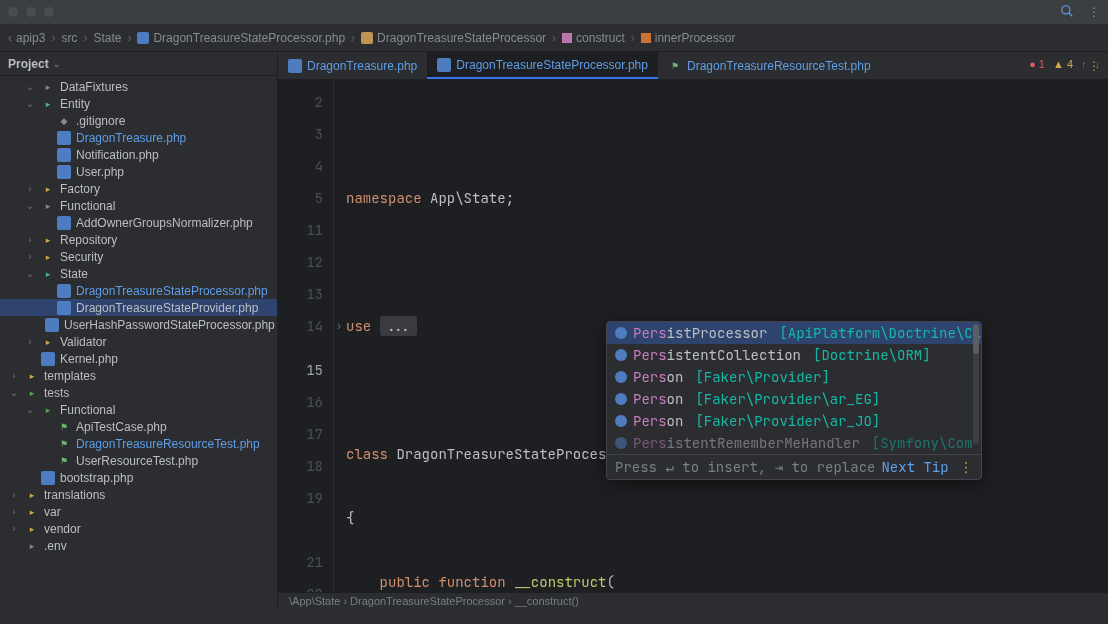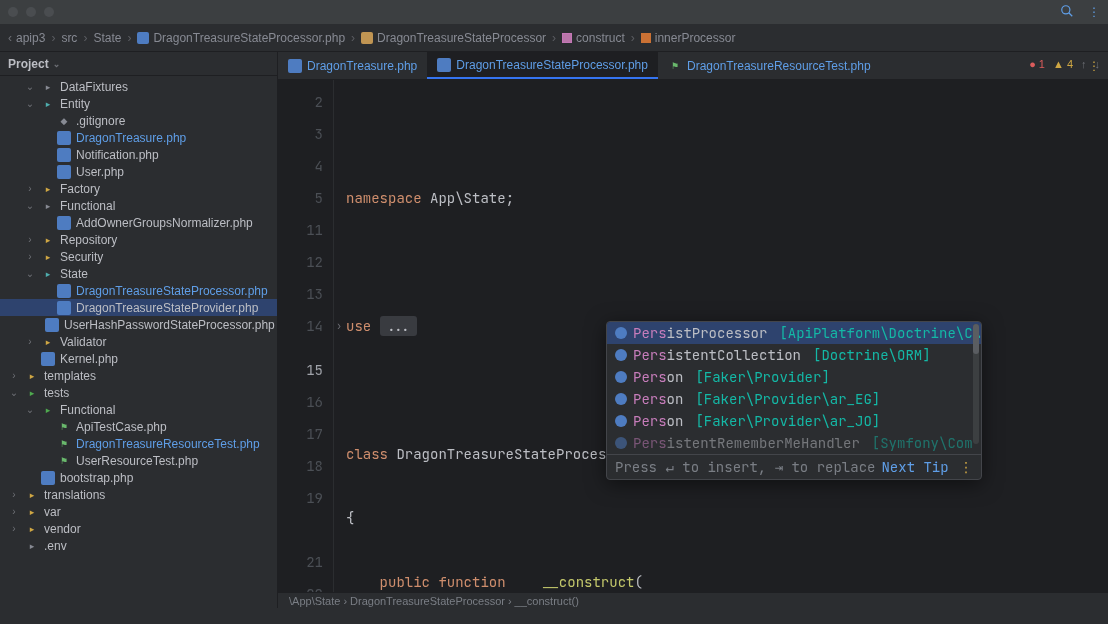--- a/index.html
+++ b/index.html
@@ -139,21 +139,21 @@
     }
     .gutter .ln { height: 32px; }
     .gutter .ln.cur { color: #a0a3aa; margin-top: 12px; }
     .code {
       padding: 6px 0 0 12px;
       line-height: 32px;
       white-space: pre;
       position: relative;
     }
     .kw { color: #cf8e6d; }
-    .fn { color: #c3c76b; margin-left: 28px; }
+    .fn { color: #c3c76b; }
     .fold { background: #393b40; padding: 1px 6px; border-radius: 3px; color: #bcbec4;}
     .fold-arrow { position:absolute; left:-10px; color:#6e7076; font-size:10px;}
     .status-pills {
       position: absolute;
       top: 6px; right: 8px;
       display: flex;
       gap: 8px;
       align-items: center;
       font-size: 11px;
     }

